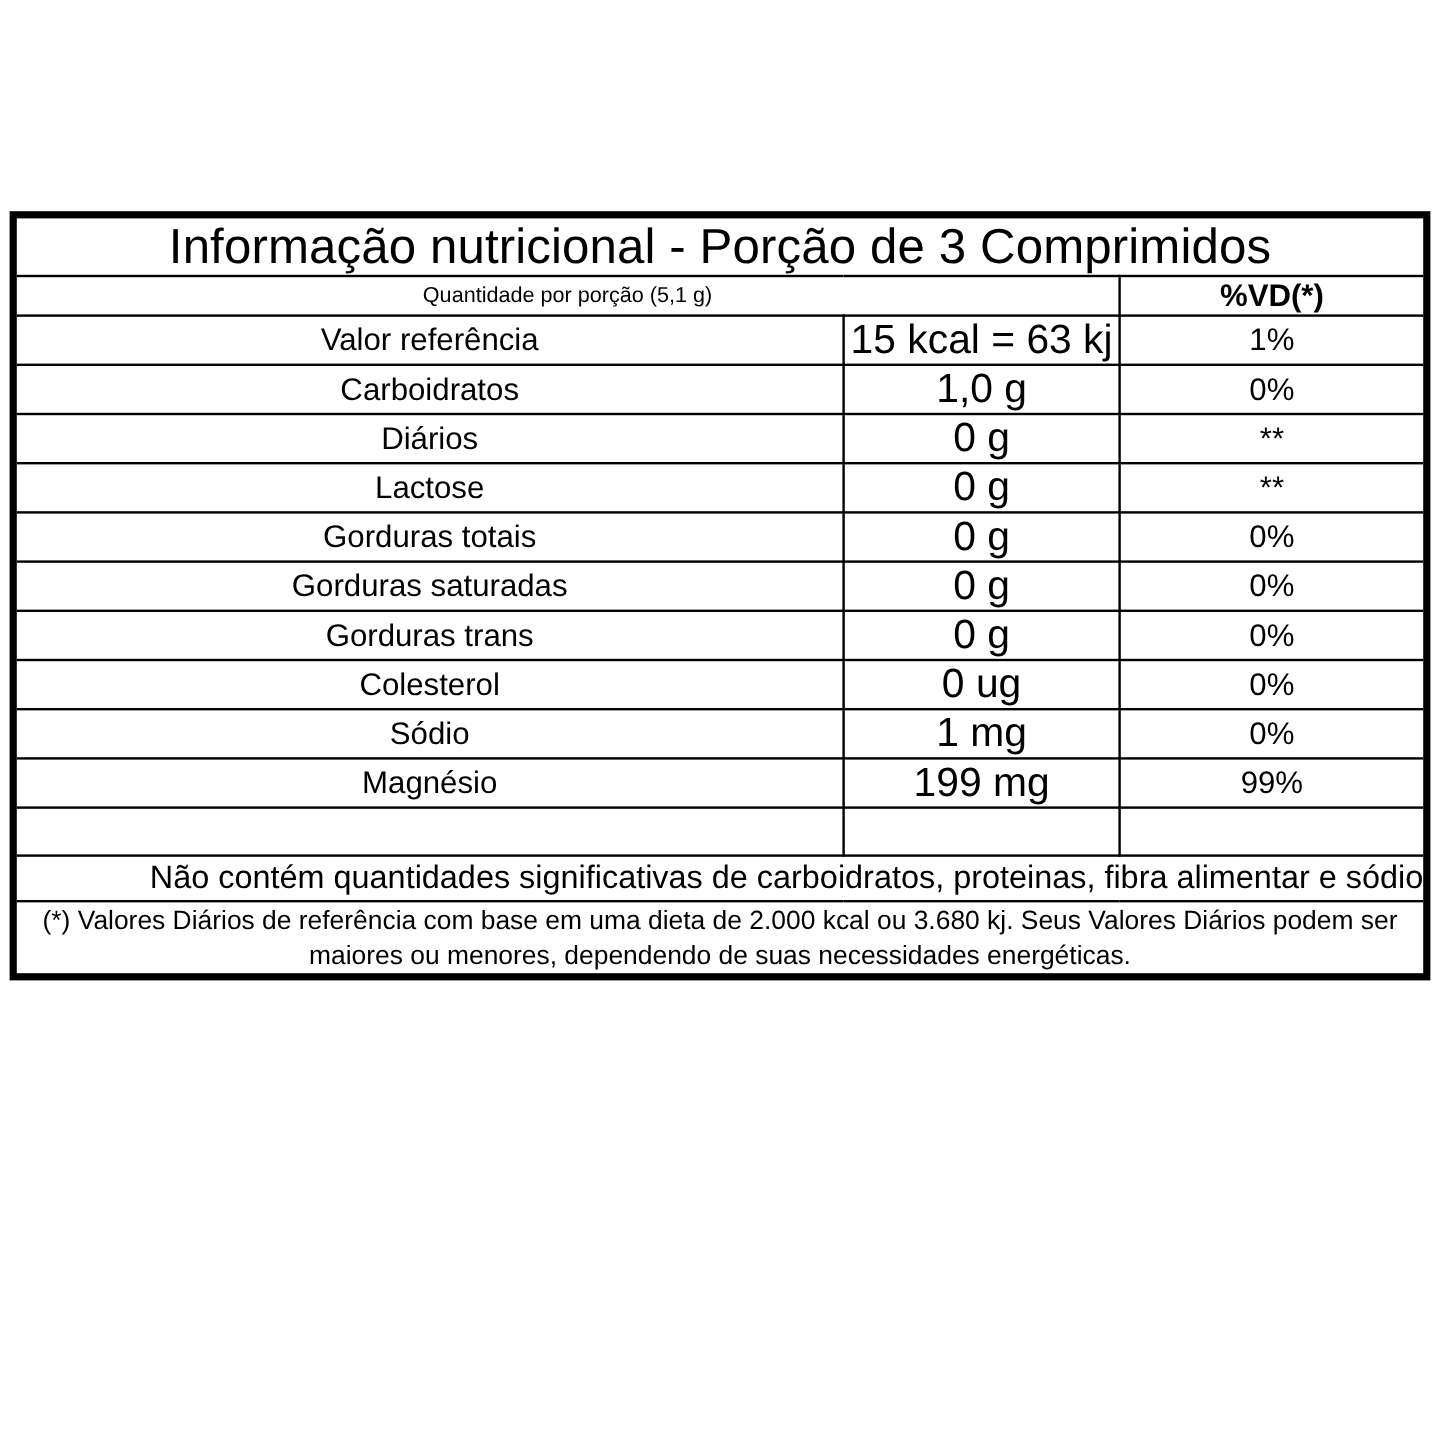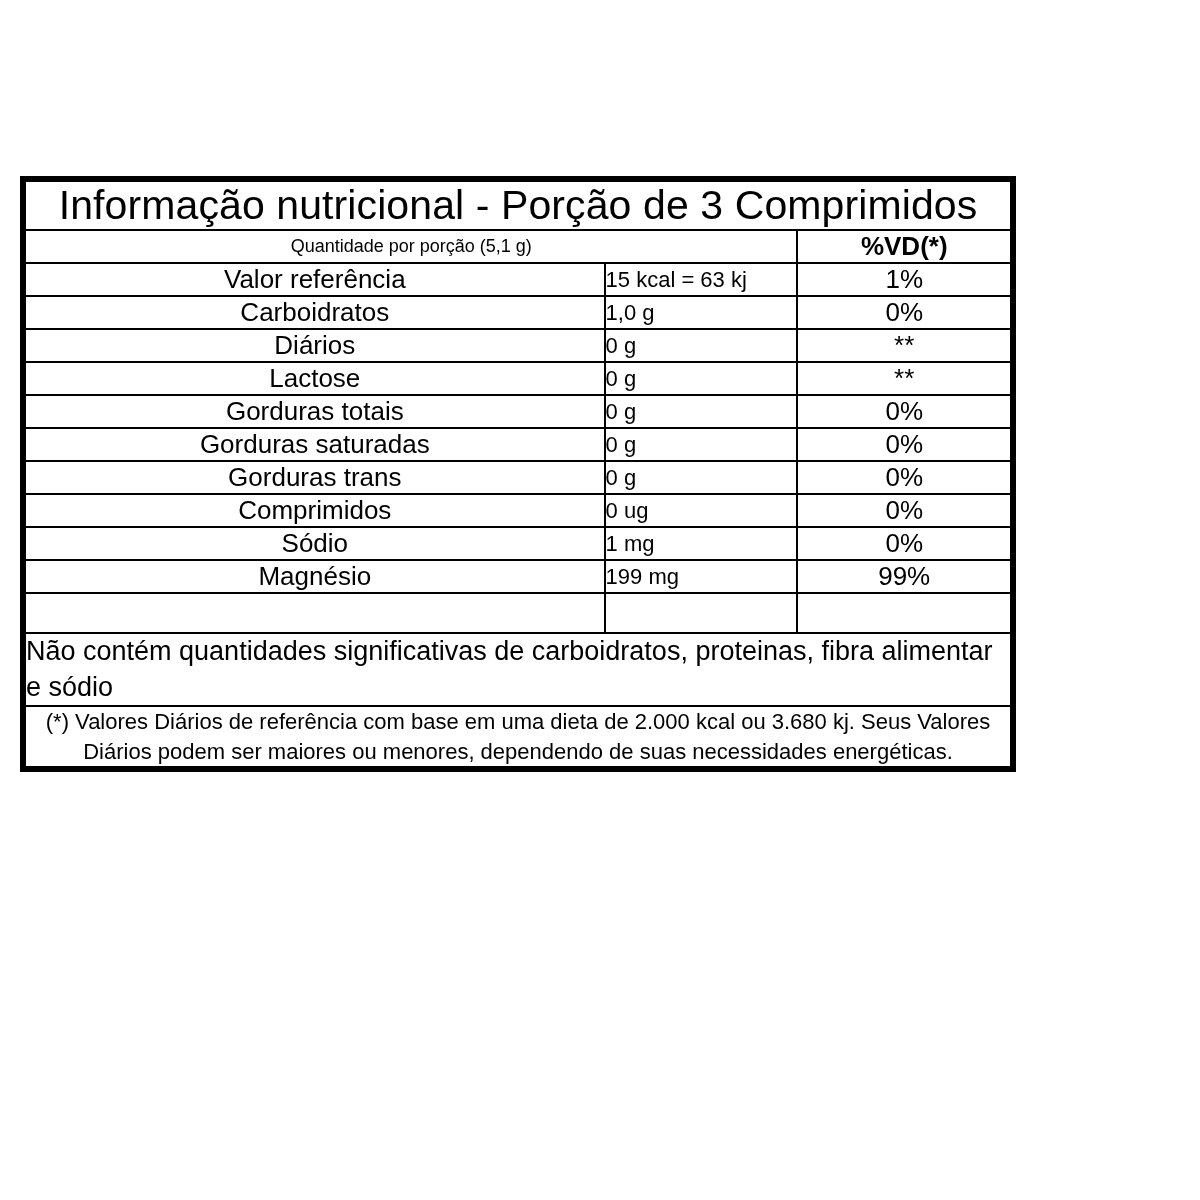--- a/index.html
+++ b/index.html
@@ -9,23 +9,23 @@
   }
   body {
     width: 1200px;
     height: 1200px;
     font-family: "Liberation Sans", sans-serif;
     color: #000000;
     position: relative;
   }
   .sheet {
     position: absolute;
-    left: 20px;
+    left: 8px;
     top: 176px;
-    width: 996px;
+    width: 1184px;
     box-sizing: border-box;
     border: 6px solid #000000;
     background: #ffffff;
   }
   table.nutri {
     width: 100%;
     border-collapse: collapse;
     table-layout: fixed;
   }
   table.nutri td {
@@ -56,33 +56,34 @@
     font-size: 26px;
     padding: 11px 6px 12px 6px;
     font-weight: bold;
   }
   .row-name {
     text-align: center;
     font-size: 26px;
     padding: 10px 8px 11px 8px;
   }
   .row-qty {
-    font-size: 22px;
+    text-align: center;
+    font-size: 34px;
     padding: 10px 8px 11px 8px;
   }
   .row-vd {
     text-align: center;
     font-size: 26px;
     padding: 10px 6px 11px 6px;
   }
   .blank-row td {
     height: 38px;
   }
   .note-cell {
-    text-align: left;
+    text-align: right;
     font-size: 27px;
     line-height: 1.32;
     padding: 10px 22px 14px 22px;
   }
   .footnote-cell {
     text-align: center;
     font-size: 22px;
     line-height: 1.34;
     padding: 10px 16px 12px 16px;
   }
@@ -135,21 +136,21 @@
         <td class="row-name">Gorduras saturadas</td>
         <td class="row-qty">0 g</td>
         <td class="row-vd">0%</td>
       </tr>
       <tr>
         <td class="row-name">Gorduras trans</td>
         <td class="row-qty">0 g</td>
         <td class="row-vd">0%</td>
       </tr>
       <tr>
-        <td class="row-name">Comprimidos</td>
+        <td class="row-name">Colesterol</td>
         <td class="row-qty">0 ug</td>
         <td class="row-vd">0%</td>
       </tr>
       <tr>
         <td class="row-name">Sódio</td>
         <td class="row-qty">1 mg</td>
         <td class="row-vd">0%</td>
       </tr>
       <tr>
         <td class="row-name">Magnésio</td>

